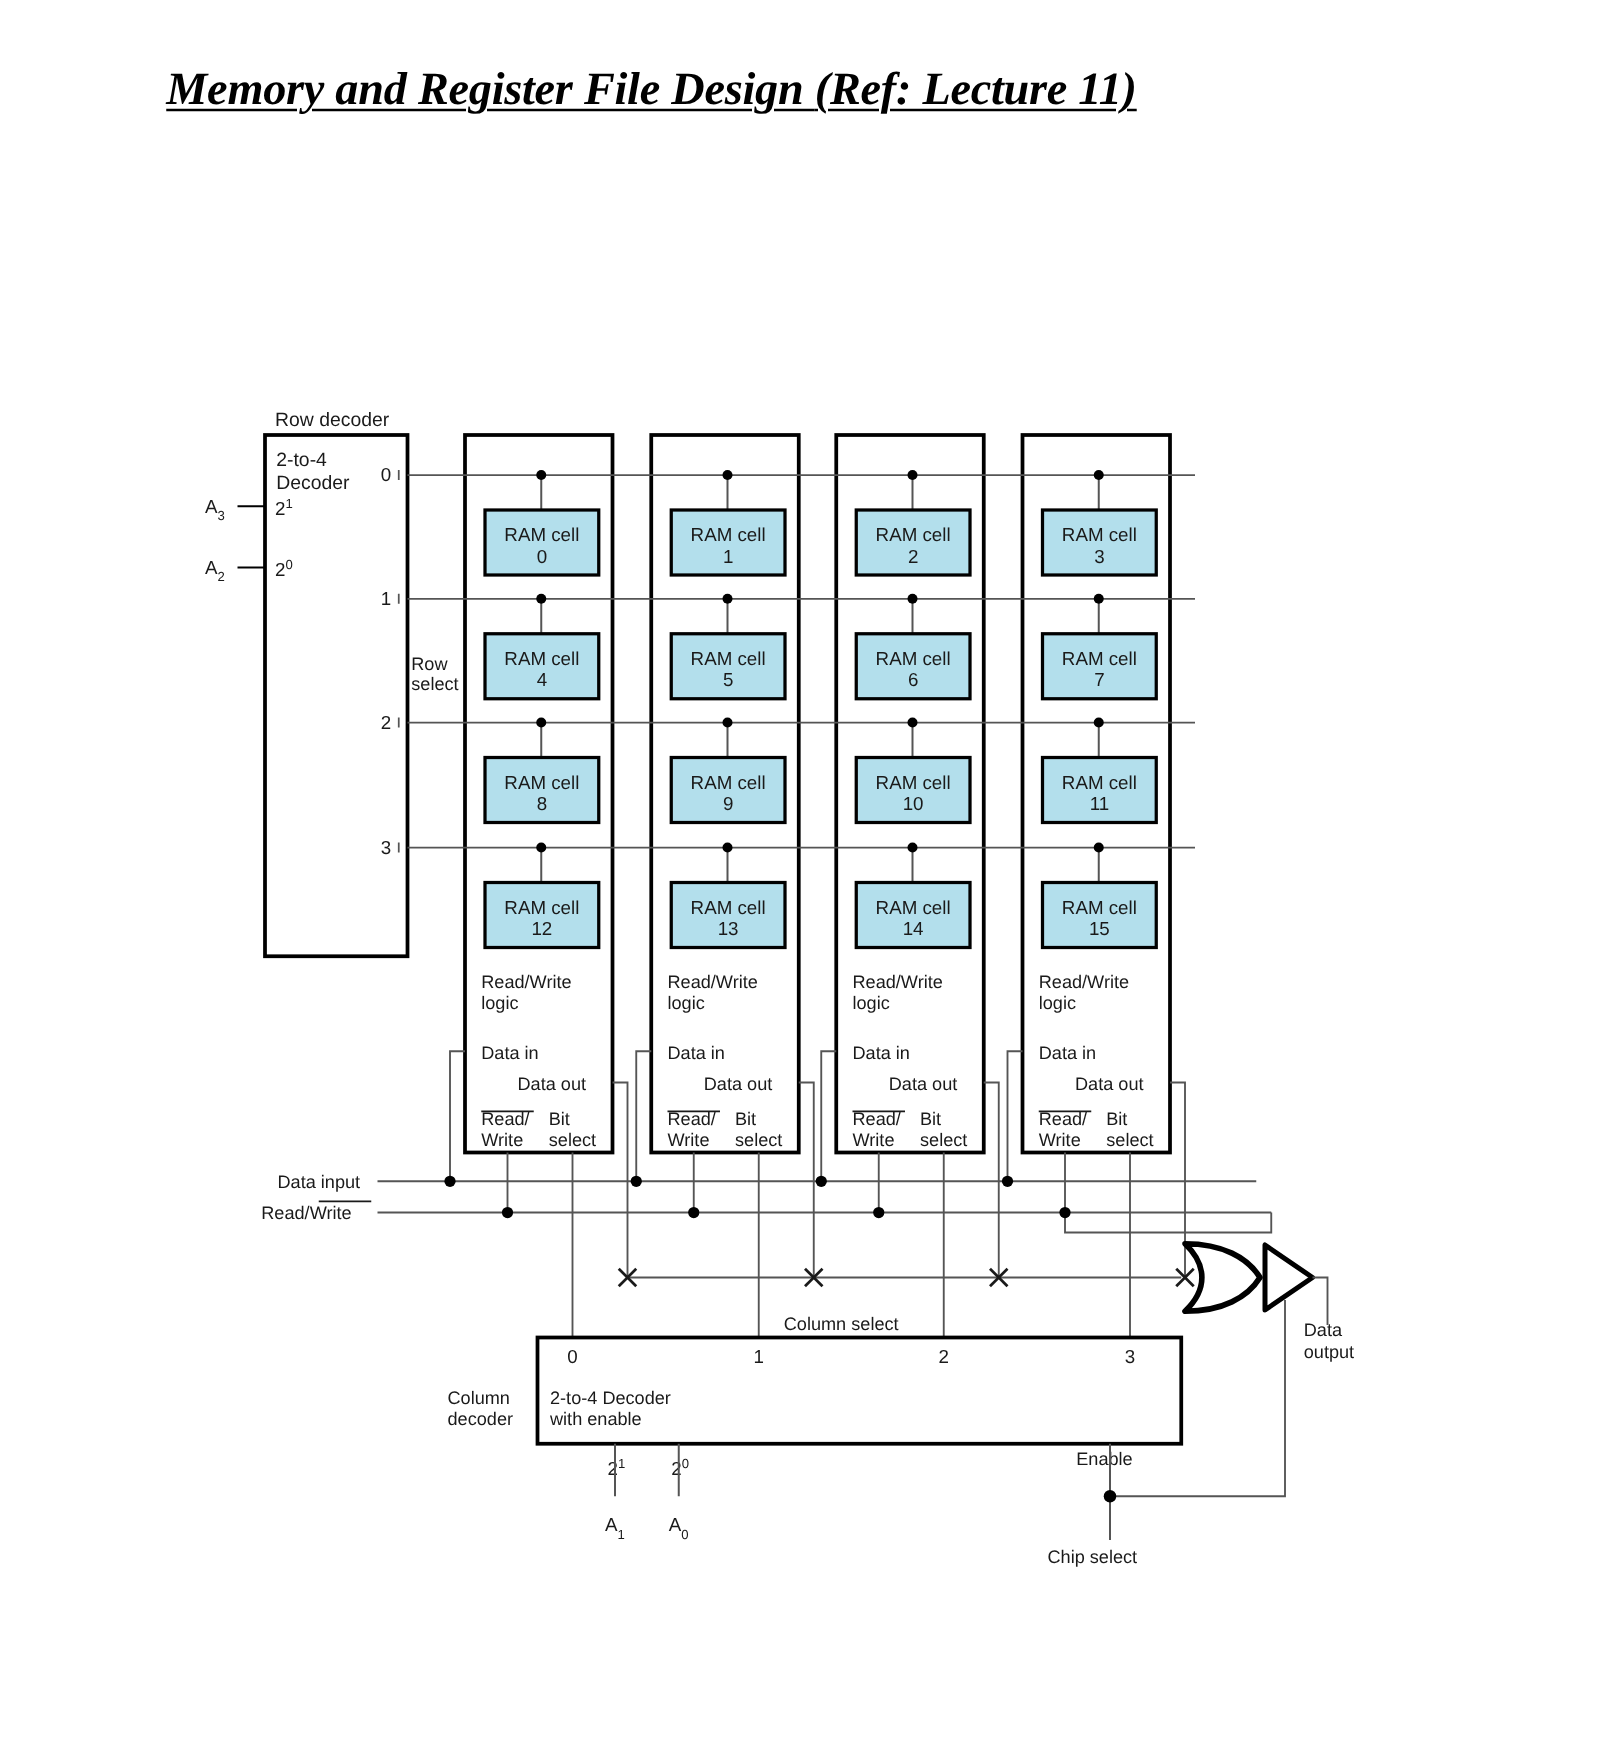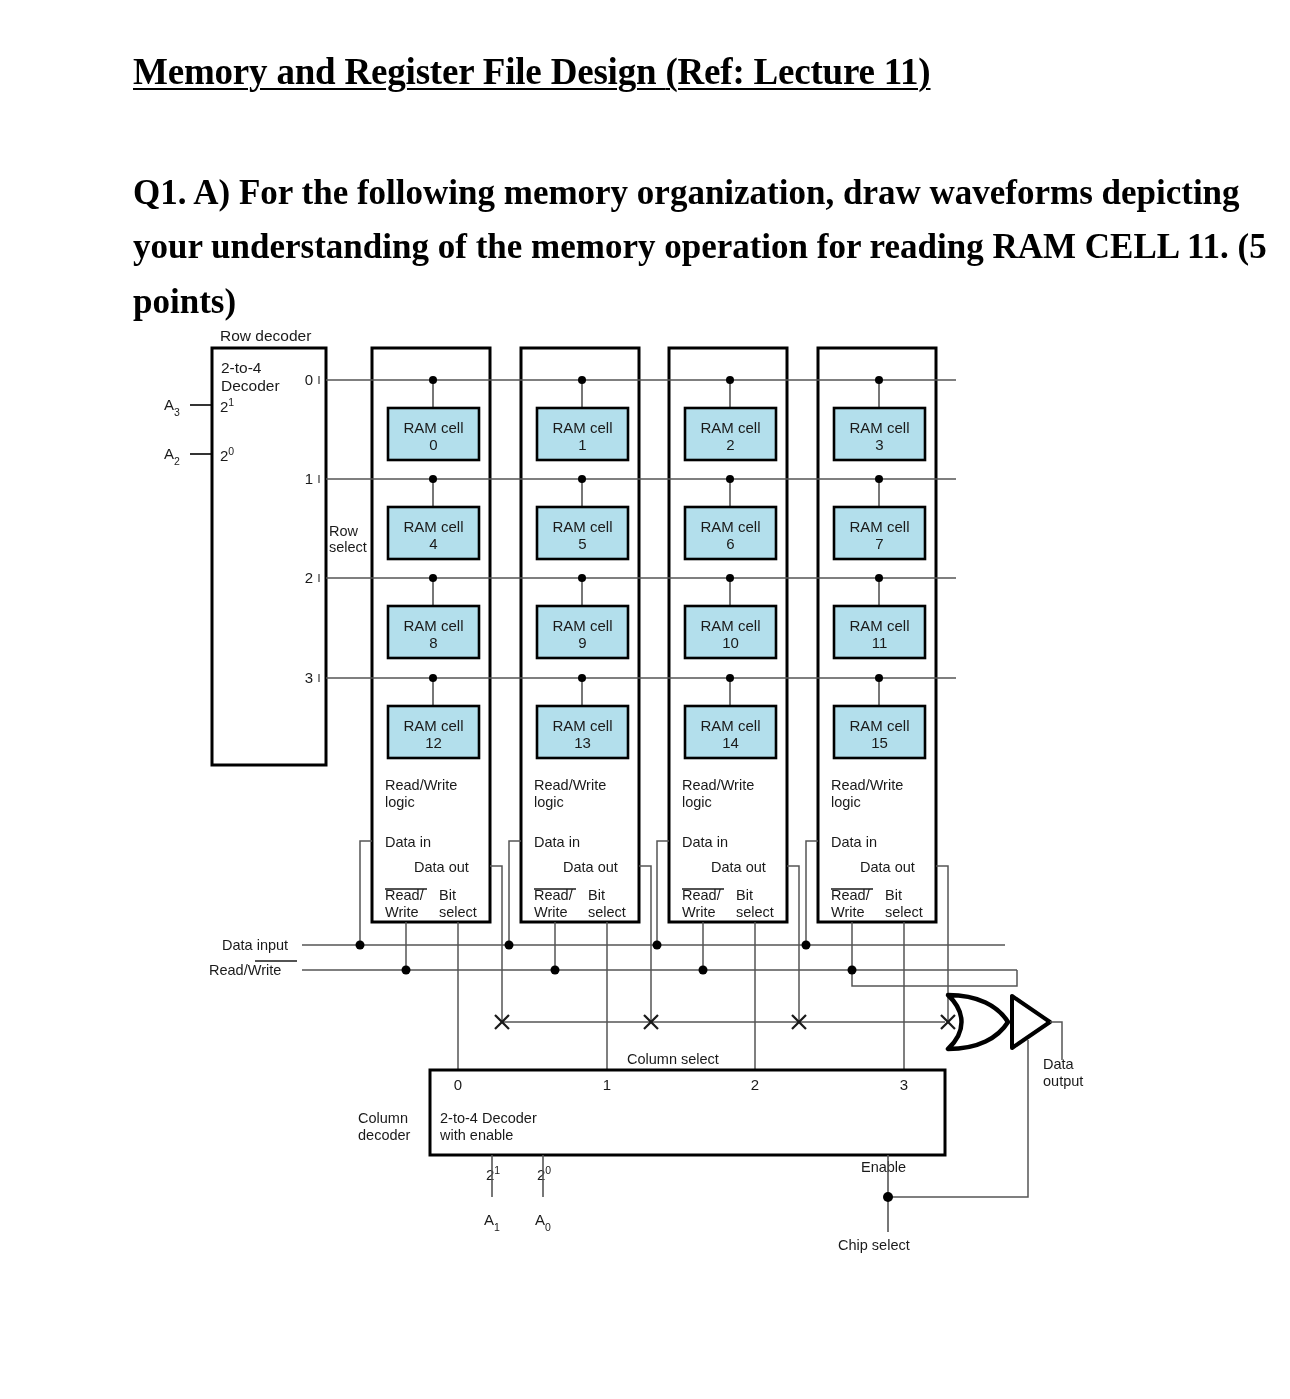--- a/index.html
+++ b/index.html
@@ -28,20 +28,21 @@
     width: 1130px;
   }
   .doc-title {
     font-family: "Liberation Serif", serif;
     font-weight: bold;
     font-size: 37px;
     line-height: 1.1;
     letter-spacing: -0.2px;
     margin: 0;
     white-space: nowrap;
+    font-style: italic;
   }
   .doc-title .ul {
     text-decoration: underline;
     text-underline-offset: 4px;
     text-decoration-thickness: 2px;
   }
   .question {
     position: absolute;
     left: 133px;
     top: 166px;
@@ -85,21 +86,20 @@
 </style>
 </head>
 <body>
 
 <div id="page">
 
   <div class="heading-block">
     <div class="doc-title"><span class="ul"><span>Memory and Register File Design </span><span>(Ref: Lecture 11)</span></span></div>
   </div>
 
-  <div class="question">Q1. A) For the following memory organization, draw waveforms depicting your understanding of the memory operation for reading RAM CELL 11. (5 points)</div>
 
   <svg id="diagram" width="1290" height="1399" viewBox="0 0 1290 1399">
 
     <text class="lbl" x="220" y="341">Row decoder</text>
     <rect x="212" y="348" width="114" height="417" fill="none" stroke="#000" stroke-width="3"></rect>
     <text class="lbl" x="221" y="373">2-to-4</text>
     <text class="lbl" x="221" y="391">Decoder</text>
 
     <text class="num" x="220" y="412"><tspan>2</tspan><tspan class="sup">1</tspan></text>
     <text class="num" x="220" y="461"><tspan>2</tspan><tspan class="sup">0</tspan></text>

